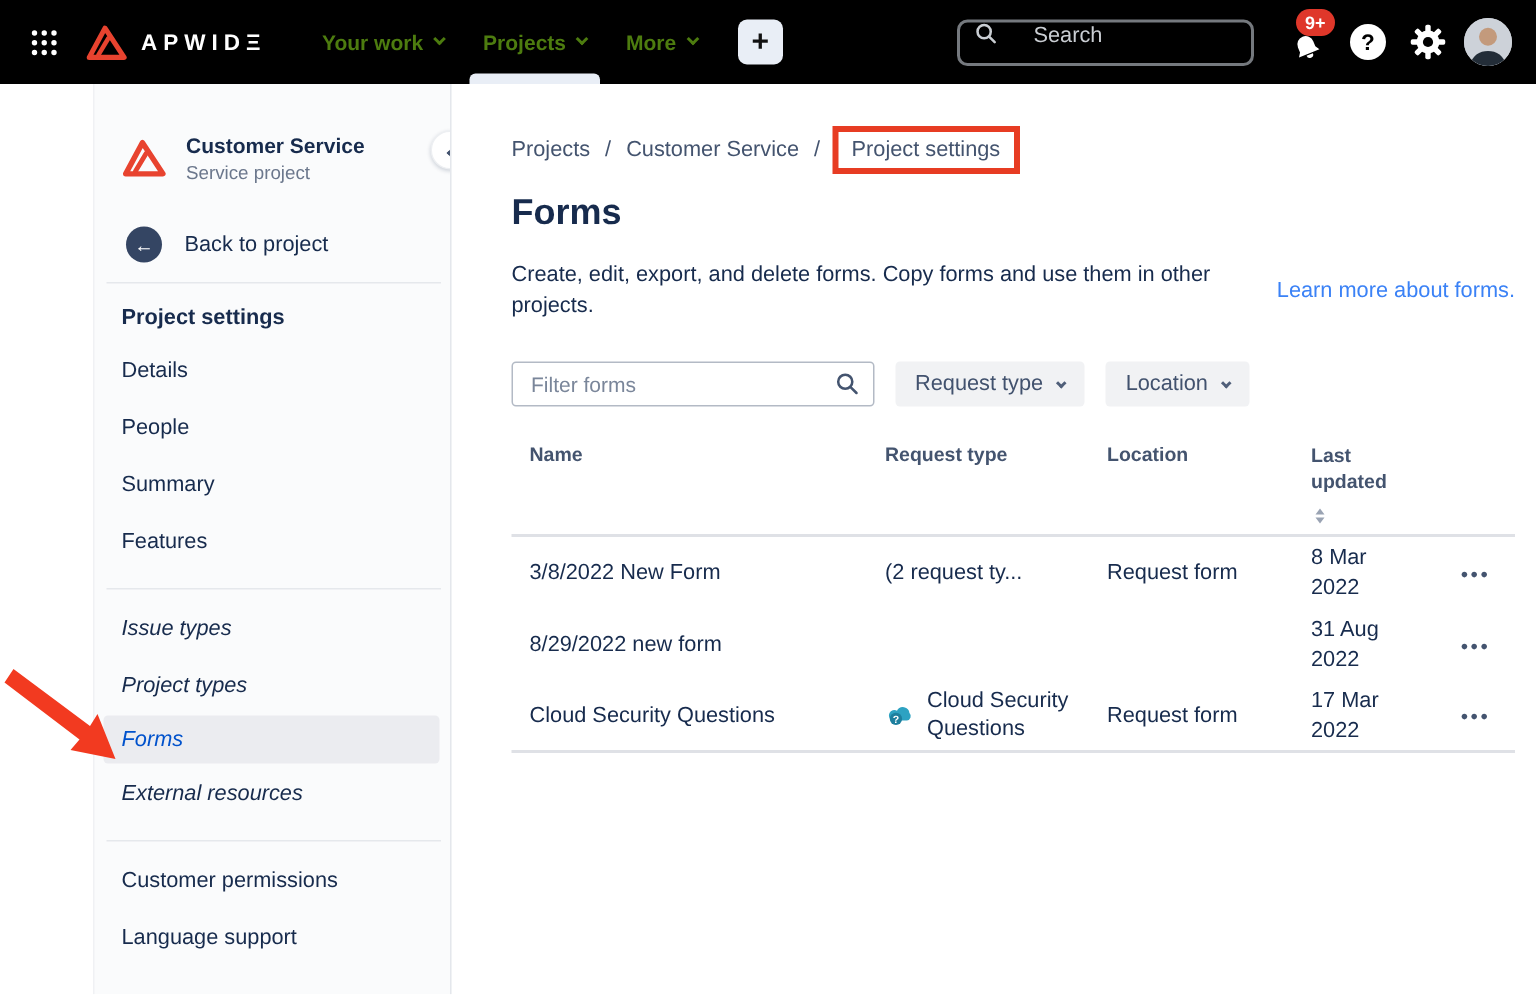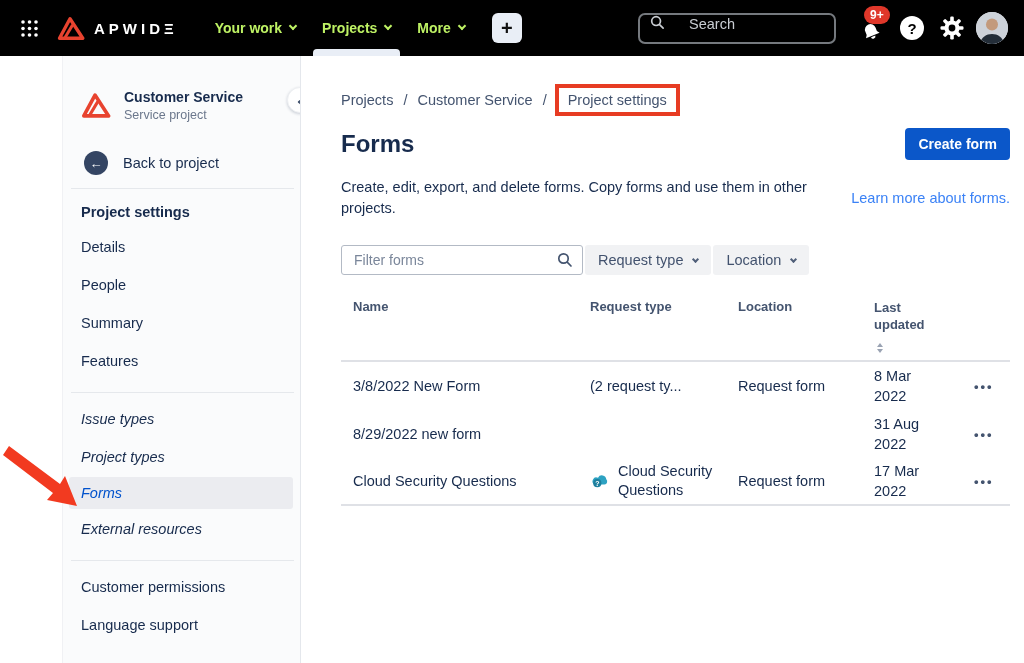--- a/index.html
+++ b/index.html
@@ -6,21 +6,21 @@
   body { margin:0; font-family:"Liberation Sans", sans-serif; background:#fff; }
   .app { position:relative; width:1024px; height:663px; overflow:hidden; background:#fff; }
 
   
   .navbar { height:56px; background:#000; display:flex; align-items:center; justify-content:space-between; padding:0 12px 0 20px; }
   .nav-left, .nav-right { display:flex; align-items:center; height:100%; }
   .icon-btn { background:none; border:none; padding:0; cursor:pointer; display:flex; align-items:center; justify-content:center; }
   .appgrid { margin-right:16px; }
   .brand { display:flex; align-items:center; gap:9px; margin-right:24px; text-decoration:none; }
   .brand-text { color:#fff; font-weight:700; font-size:15px; letter-spacing:4px; }
-  .nav-item { position:relative; display:flex; align-items:center; gap:8px; height:56px; padding:12px 13px; color:#bef264; font-size:14px; font-weight:600; text-decoration:none; cursor:pointer; }
+  .nav-item { position:relative; display:flex; align-items:center; gap:8px; height:56px; padding:12px 13px; color:#4d7c0f; font-size:14px; font-weight:600; text-decoration:none; cursor:pointer; }
   .active-bar { position:absolute; left:4px; right:4px; bottom:0; height:7px; background:#E9EEF6; border-radius:4px 4px 0 0; }
   .chv { display:inline-block; width:6px; height:6px; border-right:2px solid currentColor; border-bottom:2px solid currentColor; }
   .chv-down { transform:rotate(45deg); margin-top:-4px; }
   .chv-left { transform:rotate(135deg); margin-left:3px; color:#44546F; }
   .plus-btn { width:30px; height:30px; margin-left:14px; background:#E9EEF6; color:#111; border:none; border-radius:6px; font-size:20px; font-weight:700; line-height:1; cursor:pointer; }
   .searchbox { display:flex; align-items:flex-start; gap:22px; width:198px; height:31px; border:2px solid #75797E; border-radius:7px; padding:0 10px; margin-right:16px; }
   .searchbox input { flex:1; background:transparent; border:none; outline:none; color:#fff; font-size:14.5px; font-family:inherit; min-width:0; }
   .searchbox input::placeholder { color:#C9CDD2; }
   .bell-wrap { position:relative; width:34px; height:40px; }
   .badge { position:absolute; top:-2px; left:12px; background:#DF372A; color:#fff; font-size:12px; font-weight:700; border-radius:10px; padding:2px 6px; line-height:1.2; }
@@ -46,21 +46,21 @@
   .main { flex:1; padding:28px 14px 0 40px; min-width:0; }
   .breadcrumb { display:flex; align-items:center; gap:10px; font-size:14.5px; color:#44546F; }
   .breadcrumb a { color:#44546F; text-decoration:none; cursor:pointer; }
   .red-boxed { border:4px solid #E73C23; padding:4px 9px; margin-left:-2px; }
   .title-row { display:flex; justify-content:space-between; align-items:center; margin-top:12px; }
   .page-title { margin:0; font-size:24px; font-weight:600; color:#172B4D; }
   .primary-btn { background:#0B57C9; color:#fff; border:none; border-radius:4px; padding:8px 13px; font-size:14px; font-weight:700; font-family:inherit; cursor:pointer; }
   .desc-row { display:flex; justify-content:space-between; align-items:center; margin-top:17px; }
   .desc { width:478px; margin:0; font-size:14.5px; line-height:21px; color:#172B4D; }
   .learn-link { color:#3b82f6; font-size:14.5px; white-space:nowrap; text-decoration:none; cursor:pointer; }
-  .filter-row { display:flex; gap:2px; margin-top:26px; }
+  .filter-row { display:flex; gap:14px; margin-top:26px; }
   .filter-input-wrap { display:flex; align-items:center; justify-content:space-between; width:242px; height:30px; border:1px solid #B3BAC5; border-radius:3px; padding:0 9px 0 10px; background:#fff; }
   .filter-input-wrap input { flex:1; border:none; outline:none; font-size:14px; color:#172B4D; font-family:inherit; min-width:0; }
   .filter-input-wrap input::placeholder { color:#7A869A; }
   .dropdown { display:flex; align-items:center; gap:10px; height:30px; background:#F1F2F4; border:none; border-radius:3px; padding:0 13px; font-size:14.5px; color:#42526E; font-family:inherit; cursor:pointer; }
   .dropdown .chv { color:#505F79; width:5px; height:5px; margin-top:-2px; }
 
   
   .table { margin-top:24px; }
   .thead, .trow { display:grid; grid-template-columns:237px 148px 136px 96px 1fr; align-items:center; }
   .thead { border-bottom:2px solid #DFE1E6; color:#44546F; font-size:13px; font-weight:700; padding-bottom:7px; align-items:start; }
@@ -220,21 +220,20 @@
       <div class="breadcrumb">
         <a>Projects</a>
         <span class="sep">/</span>
         <a>Customer Service</a>
         <span class="sep">/</span>
         <a class="red-boxed">Project settings</a>
       </div>
 
       <div class="title-row">
         <h1 class="page-title">Forms</h1>
-        <button class="primary-btn">Create form</button>
       </div>
 
       <div class="desc-row">
         <p class="desc">Create, edit, export, and delete forms. Copy forms and use them in other projects.</p>
         <a class="learn-link">Learn more about forms.</a>
       </div>
 
       <div class="filter-row">
         <div class="filter-input-wrap">
           <input placeholder="Filter forms" style="">

